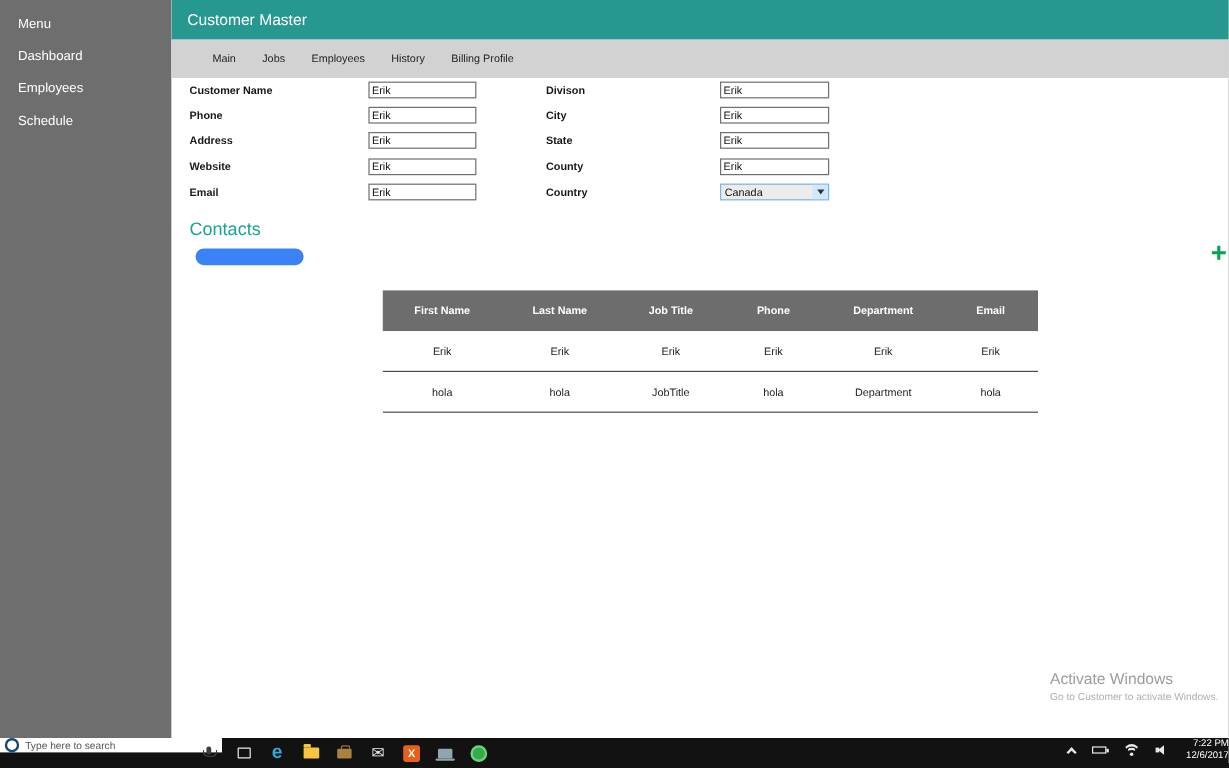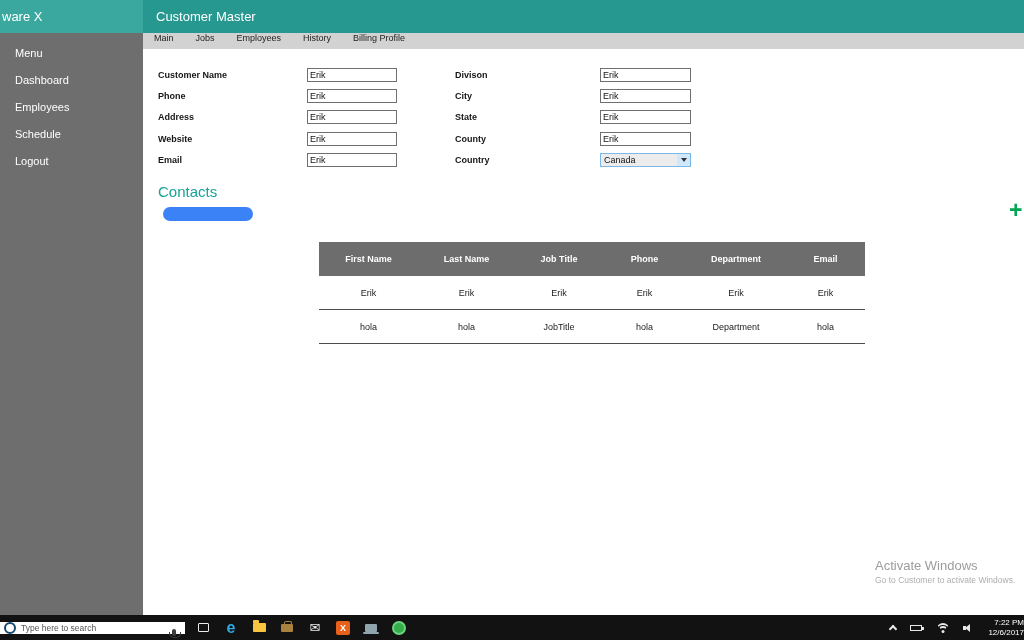--- a/index.html
+++ b/index.html
@@ -9,21 +9,21 @@
 
   
   .sidebar{position:absolute;left:0;top:0;width:143px;height:615px;background:#6e6e6e}
   .sidebar-header{height:33px;line-height:33px;background:#3aa89e;color:#fff;font-size:13px;padding-left:2px;white-space:nowrap}
   .sidebar-nav{padding-top:7px}
   .nav-item{height:27px;line-height:27px;color:#fff;font-size:11px;padding-left:15px;cursor:pointer;white-space:nowrap}
 
   
   .main{position:absolute;left:143px;top:0;width:881px;height:615px;background:#fff}
   .page-header{height:33px;line-height:33px;background:#27988f;color:#fff;font-size:13px;padding-left:13px}
-  .tabbar{height:16px;background:#d2d2d2;display:flex;align-items:flex-start;padding-left:0;font-size:9px;color:#222}
+  .tabbar{height:32px;background:#d2d2d2;display:flex;align-items:center;padding-left:23px;font-size:9px;color:#222}
   .tab{padding:0 11px;cursor:pointer}
 
   
   .flabel{position:absolute;font-size:9px;font-weight:bold;color:#161616;line-height:14px;white-space:nowrap}
   .finput{position:absolute;width:90px;height:14px;border:1px solid #6f6f6f;font-size:9px;padding:0 2px;font-family:inherit;color:#111;background:#fff}
   .colL{left:15px}
   .inL{left:164px}
   .colR{left:312px}
   .inR{left:457px;width:91px}
   .r0{top:68px}.r1{top:89px}.r2{top:110px}.r3{top:132px}.r4{top:153px}
@@ -45,21 +45,21 @@
   .tbody-row{background:#fff;color:#222;font-size:9px;border-bottom:1px solid #4c4c4c;cursor:pointer}
   .tc{text-align:center}
   .c0{width:99px}.c1{width:97px}.c2{width:88px}.c3{width:83px}.c4{width:100px}.c5{width:79px}
 
   
   .watermark{position:absolute;left:732px;top:558px;color:#9c9c9c}
   .wm1{font-size:13px}
   .wm2{font-size:8.5px;color:#aeaeae;margin-top:2px}
 
   
-  .taskbar{position:absolute;left:0;bottom:0;width:1024px;height:25px;background:#121212;display:flex;align-items:center}
+  .taskbar{position:absolute;left:0;bottom:0;width:1024px;height:25px;background:#121212;display:flex;align-items:flex-start}
   .tb-search{width:185px;background:#fff;display:flex;align-items:center;position:relative;cursor:text}
   .cortana{width:12px;height:12px;border:2px solid #16486e;border-radius:50%;margin-left:4px;flex:0 0 auto;cursor:pointer}
   .tb-search-input{border:none;outline:none;font-size:8.5px;color:#555;width:120px;margin-left:5px;font-family:inherit;background:transparent}
   .tb-search-input::placeholder{color:#555}
   .mic{position:absolute;right:9px;top:7px;width:4px;height:7px;background:#3c3c3c;border-radius:2px;cursor:pointer}
   .mic::after{content:"";position:absolute;left:-3px;top:3px;width:10px;height:5px;border:1px solid #3c3c3c;border-top:none;border-radius:0 0 5px 5px}
   .tb-icons{display:flex;align-items:center;margin-left:4px}
   .tb-icon{width:28px;height:25px;display:flex;align-items:center;justify-content:center;cursor:pointer}
   .icon-taskview{width:11px;height:9px;border:1px solid #ececec;border-radius:1px}
   .icon-edge{font-size:16px;font-weight:bold;color:#30a8e0;line-height:25px}
@@ -85,27 +85,25 @@
   .spk::before{content:"";position:absolute;left:0;top:2.5px;width:3px;height:4px;background:#e8e8e8}
   .spk::after{content:"";position:absolute;left:2px;top:0.5px;border-top:4px solid transparent;border-bottom:4px solid transparent;border-right:5px solid #e8e8e8}
   .clock{text-align:right;font-size:8px;color:#fff;line-height:10px;cursor:pointer}
 </style>
 </head>
 <body>
 
 <div class="screen">
 
   <aside class="sidebar">
-    <div class="sidebar-header">ware X</div>
     <nav class="sidebar-nav">
       <div class="nav-item">Menu</div>
       <div class="nav-item">Dashboard</div>
       <div class="nav-item">Employees</div>
       <div class="nav-item">Schedule</div>
-      <div class="nav-item">Logout</div>
     </nav>
   </aside>
 
   <main class="main">
     <header class="page-header">
       <span>Customer Master</span>
     </header>
 
     <nav class="tabbar">
       <span class="tab">Main</span>

